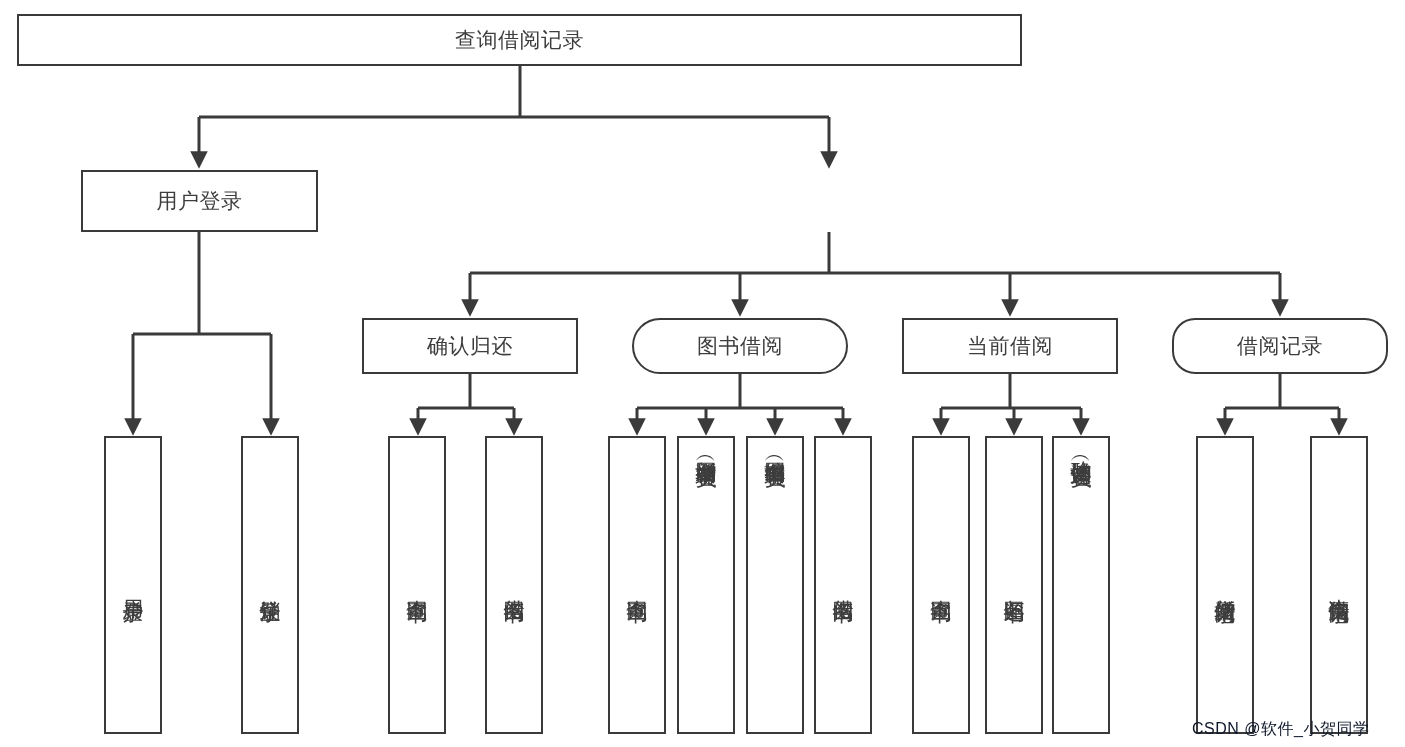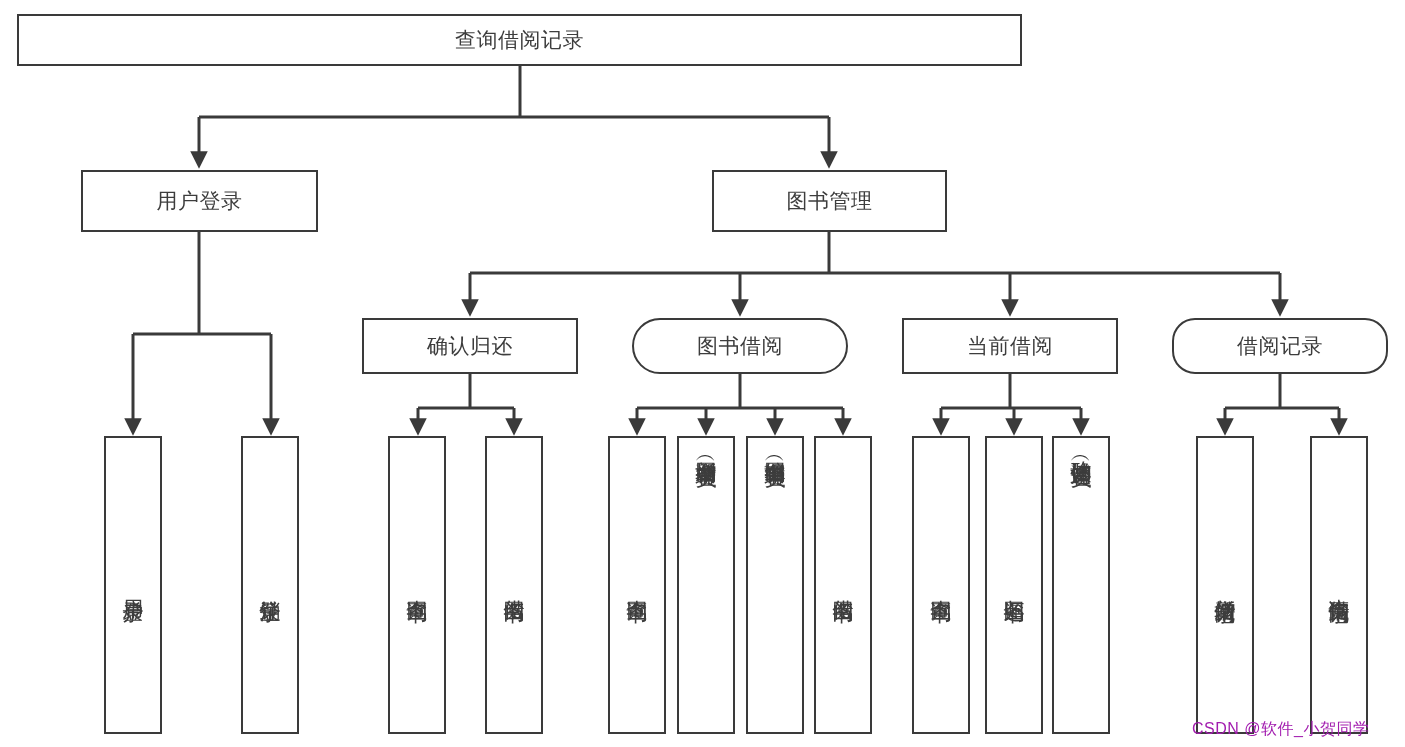--- a/index.html
+++ b/index.html
@@ -58,21 +58,21 @@
     letter-spacing: 1px;
     white-space: nowrap;
   }
   .node.vertical.centered {
     align-items: center;
     padding-top: 0;
   }
   .watermark {
     position: absolute;
     font-size: 16px;
-    color: #a21caf;
+    color: #0f172a;
     white-space: nowrap;
     letter-spacing: 0.5px;
   }
 </style>
 </head>
 <body>
 
 <div id="canvas">
 
   <svg class="connectors" viewBox="0 0 1405 747" xmlns="http://www.w3.org/2000/svg">
@@ -127,23 +127,20 @@
   </svg>
 
   <div class="node horizontal" style="left:17px; top:14px; width:1005px; height:52px;">
     <span class="node-label">查询借阅记录</span>
   </div>
 
   <div class="node horizontal" style="left:81px; top:170px; width:237px; height:62px;">
     <span class="node-label">用户登录</span>
   </div>
 
-  <div class="node horizontal" style="left:712px; top:170px; width:235px; height:62px;">
-    <span class="node-label">图书管理</span>
-  </div>
 
   <div class="node horizontal" style="left:362px; top:318px; width:216px; height:56px;">
     <span class="node-label">确认归还</span>
   </div>
 
   <div class="node horizontal" style="left:632px; top:318px; width:216px; height:56px;border-radius:28px;">
     <span class="node-label">图书借阅</span>
   </div>
 
   <div class="node horizontal" style="left:902px; top:318px; width:216px; height:56px;">

